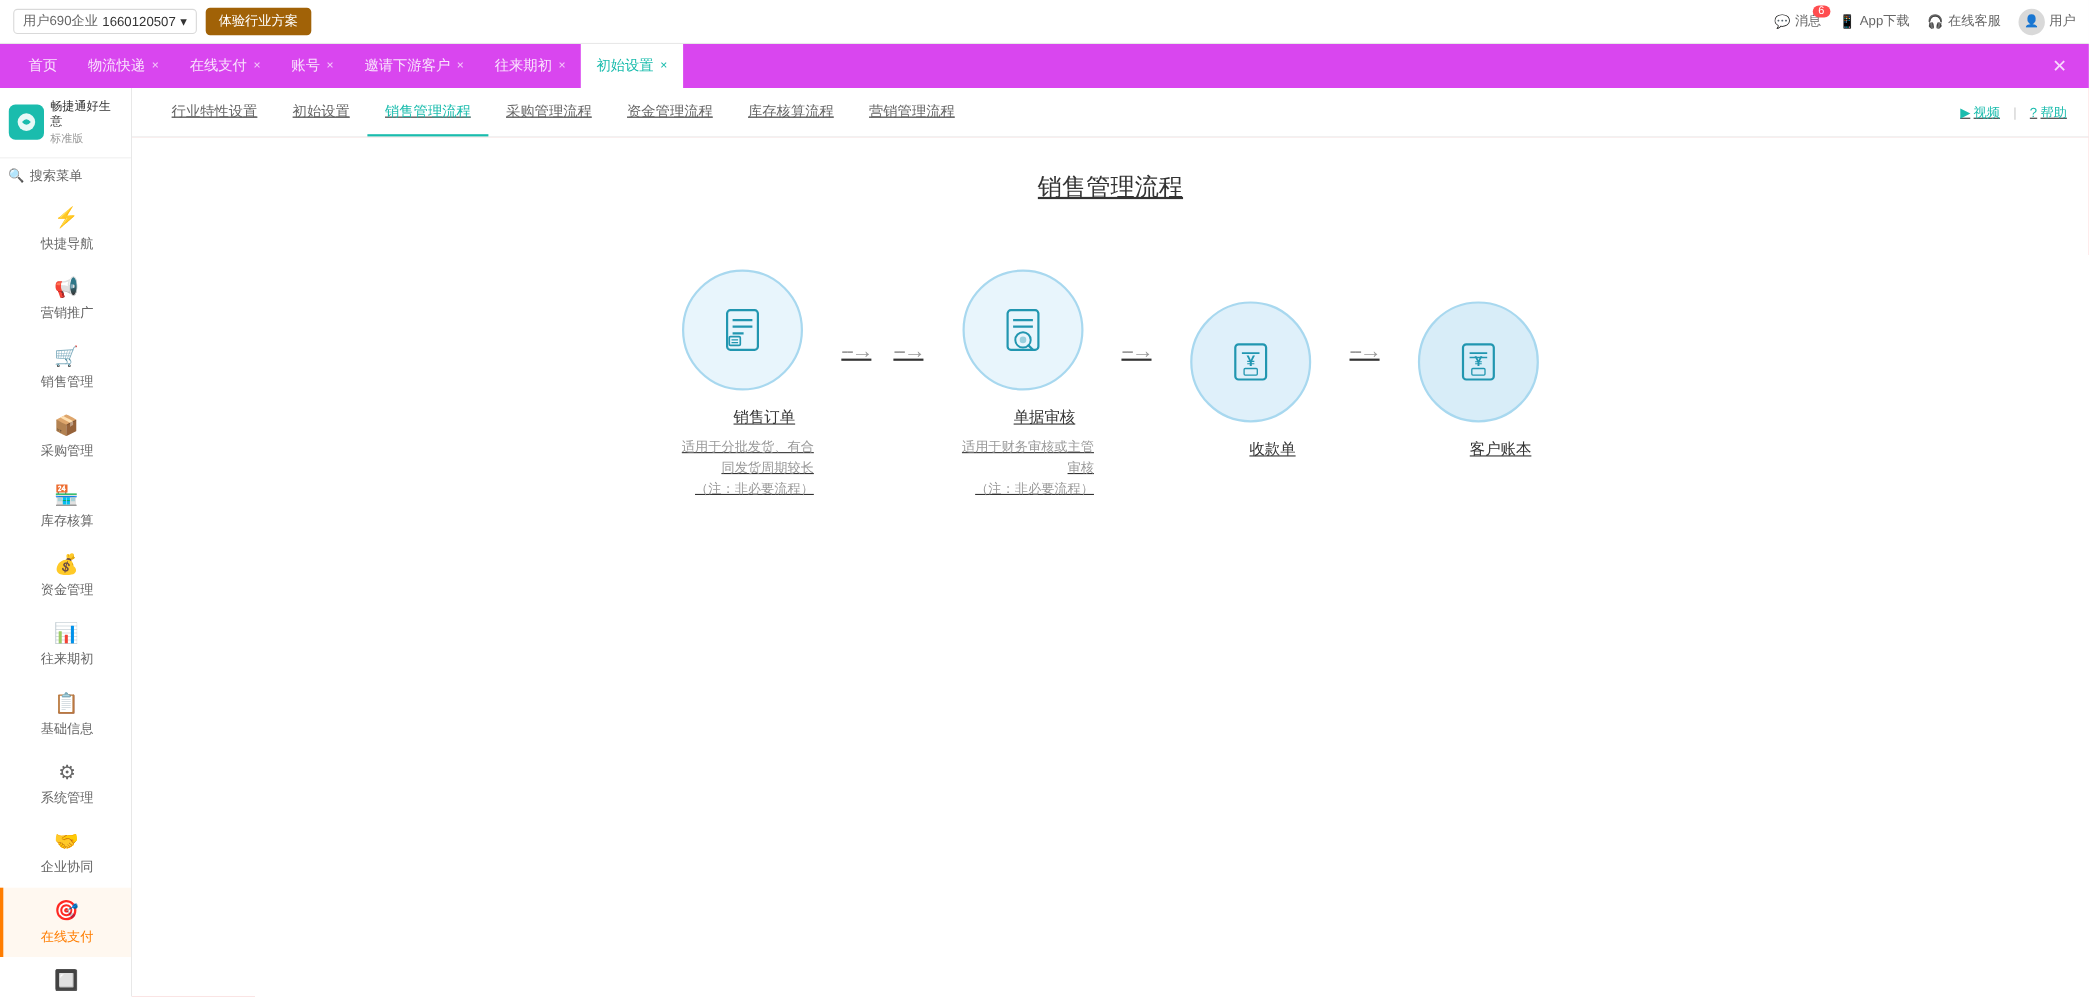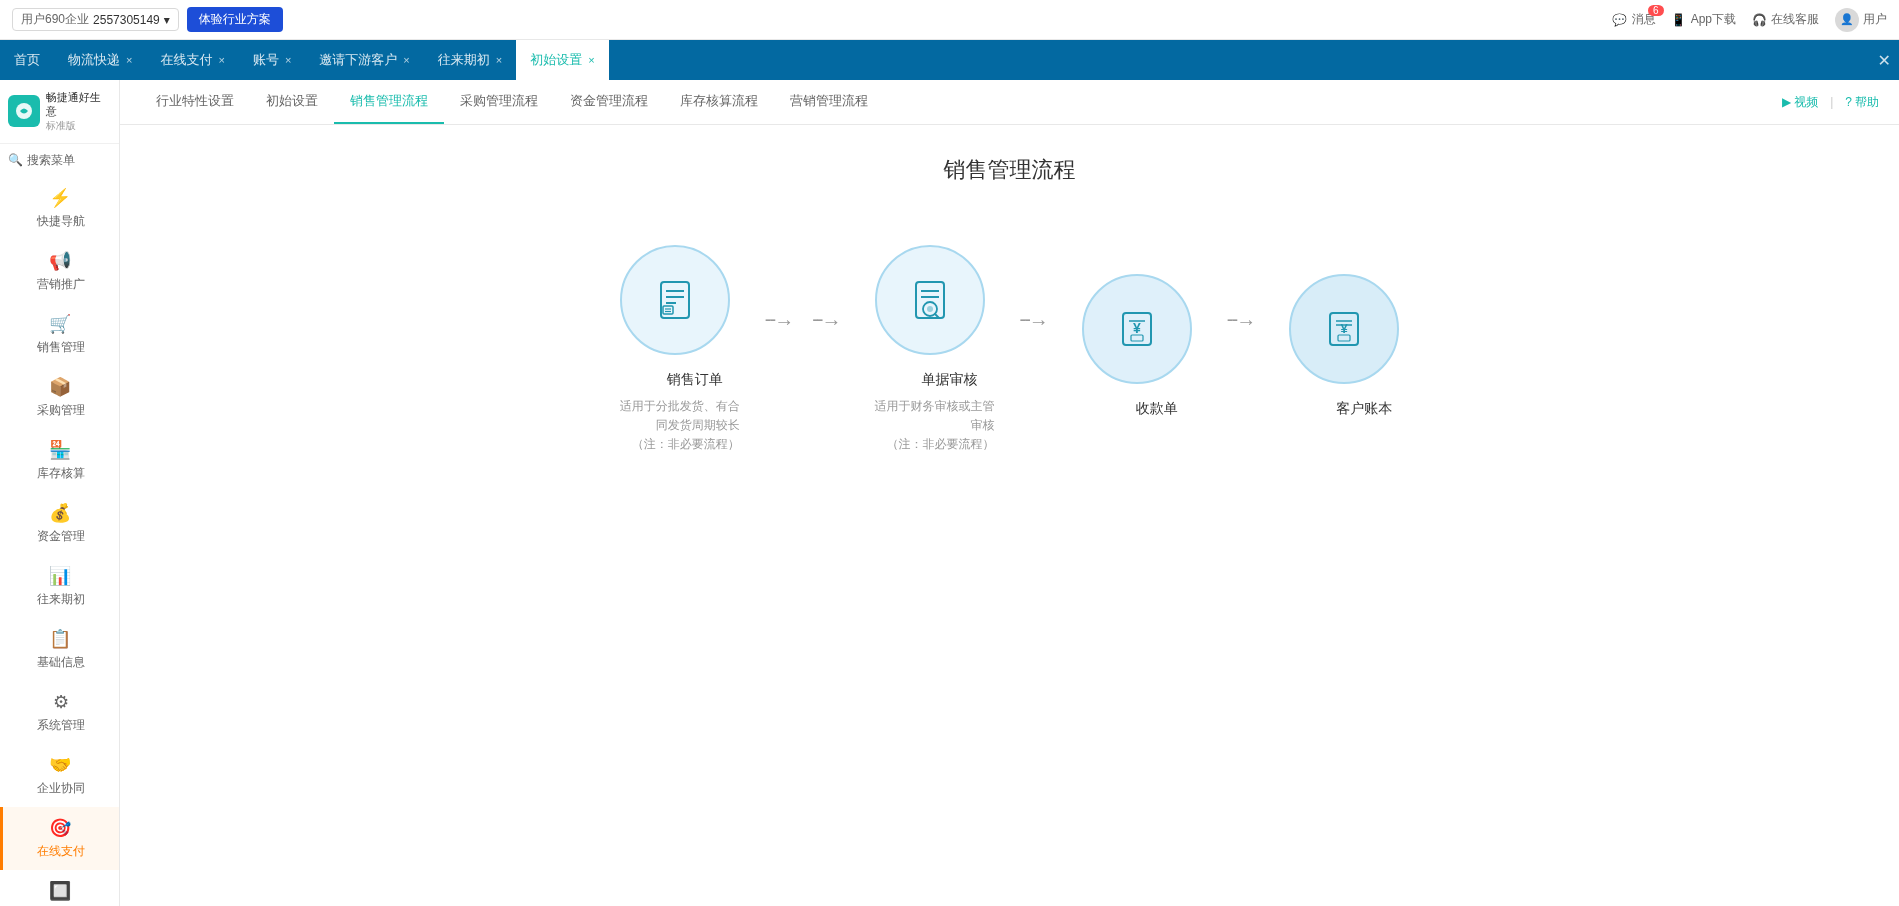--- a/index.html
+++ b/index.html
@@ -12,32 +12,32 @@
       padding: 0 12px; justify-content: space-between;
     }
     .top-bar-left { display: flex; align-items: center; gap: 8px; }
     .user-select {
       display: flex; align-items: center; border: 1px solid #d9d9d9;
       border-radius: 4px; padding: 2px 8px; font-size: 12px; color: #333; cursor: pointer; gap: 4px;
     }
     .user-select span.user-label { color: #666; }
     .user-select span.user-value { color: #333; }
     .btn-trial {
-      background: #1d4ed8; color: #fff; border: none; border-radius: 4px;
+      background: #a16207; color: #fff; border: none; border-radius: 4px;
       padding: 4px 12px; font-size: 12px; cursor: pointer;
     }
     .top-bar-right { display: flex; align-items: center; gap: 16px; font-size: 12px; color: #666; }
     .top-bar-right .icon-item { display: flex; align-items: center; gap: 4px; cursor: pointer; }
     .badge-wrapper { position: relative; }
     .badge { position: absolute; top: -6px; right: -8px; background: #ff4d4f; color: #fff; border-radius: 10px; font-size: 10px; padding: 0 4px; min-width: 16px; text-align: center; }
     .avatar-circle { width: 24px; height: 24px; border-radius: 50%; background: #d9d9d9; display: inline-flex; align-items: center; justify-content: center; font-size: 11px; color: #666; }
 
     
     .nav-tabs {
-      display: flex; align-items: center; background: #0369a1; height: 40px; padding: 0 0; justify-content: flex-end;
+      display: flex; align-items: center; background: #d946ef; height: 40px; padding: 0 12px; justify-content: flex-end;
     }
     .nav-tab {
       display: flex; align-items: center; padding: 0 14px; height: 40px; color: rgba(255,255,255,0.85);
       font-size: 13px; cursor: pointer; position: relative; gap: 4px;
     }
     .nav-tab.active { background: #fff; color: #1abcad; font-weight: 500; }
     .nav-tab .close-x { font-size: 11px; color: rgba(255,255,255,0.7); margin-left: 2px; }
     .nav-tab.active .close-x { color: #1abcad; }
     .nav-spacer { flex: 1; }
     .nav-close { color: rgba(255,255,255,0.8); font-size: 16px; cursor: pointer; padding: 0 8px; }
@@ -63,21 +63,21 @@
     }
     .sidebar-item {
       display: flex; flex-direction: column; align-items: center; padding: 10px 4px;
       cursor: pointer; color: #666; font-size: 12px; gap: 4px;
       border-left: 3px solid transparent;
     }
     .sidebar-item.active { color: #ff7d00; background: #fff8f0; border-left-color: #ff7d00; }
     .sidebar-item .si-icon { font-size: 18px; }
 
     
-    .main-content { flex: 1; display: flex; flex-direction: column; overflow: hidden; background: #fca5a5; }
+    .main-content { flex: 1; display: flex; flex-direction: column; overflow: hidden; background: #fca5a5; text-decoration: underline; }
 
     
     .sub-tabs {
       display: flex; align-items: center; border-bottom: 1px solid #e8e8e8;
       padding: 0 20px; background: #fff; min-height: 44px;
     }
     .sub-tab {
       padding: 12px 16px; cursor: pointer; color: #666; font-size: 13px;
       border-bottom: 2px solid transparent; white-space: nowrap;
     }
@@ -103,21 +103,21 @@
     .flow-desc { font-size: 12px; color: #999; text-align: right; line-height: 1.6; max-width: 130px; }
     .flow-arrow { font-size: 20px; color: #999; margin: 0 10px; margin-bottom: 60px; letter-spacing: -2px; }
   </style>
 </head>
 <body>
 
 <div class="top-bar">
   <div class="top-bar-left">
     <div class="user-select">
       <span class="user-label">用户690企业</span>
-      <span class="user-value">2557305149</span>
+      <span class="user-value">1660120507</span>
       <span>▾</span>
     </div>
     <button class="btn-trial">体验行业方案</button>
   </div>
   <div class="top-bar-right">
     <div class="icon-item badge-wrapper">
       <span>💬</span>
       <span>消息</span>
       <span class="badge">6</span>
     </div>

